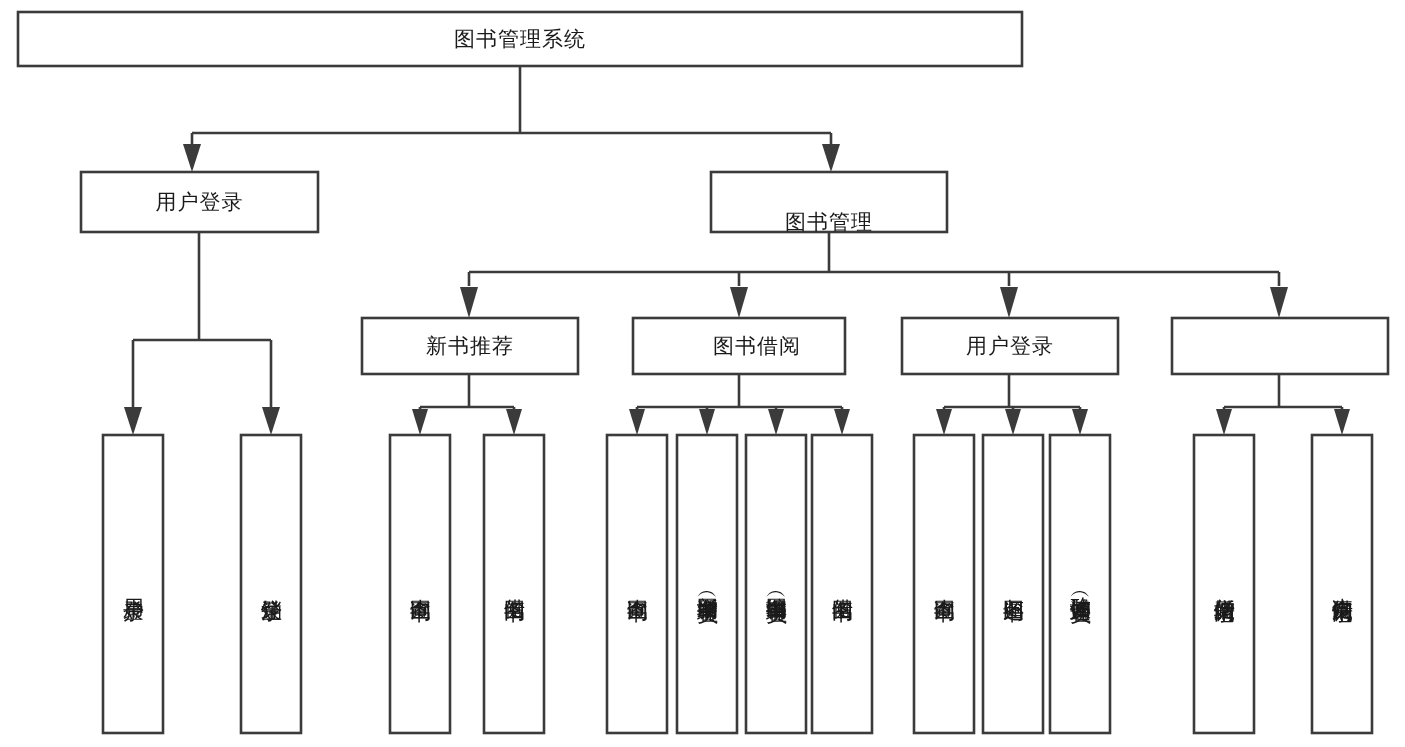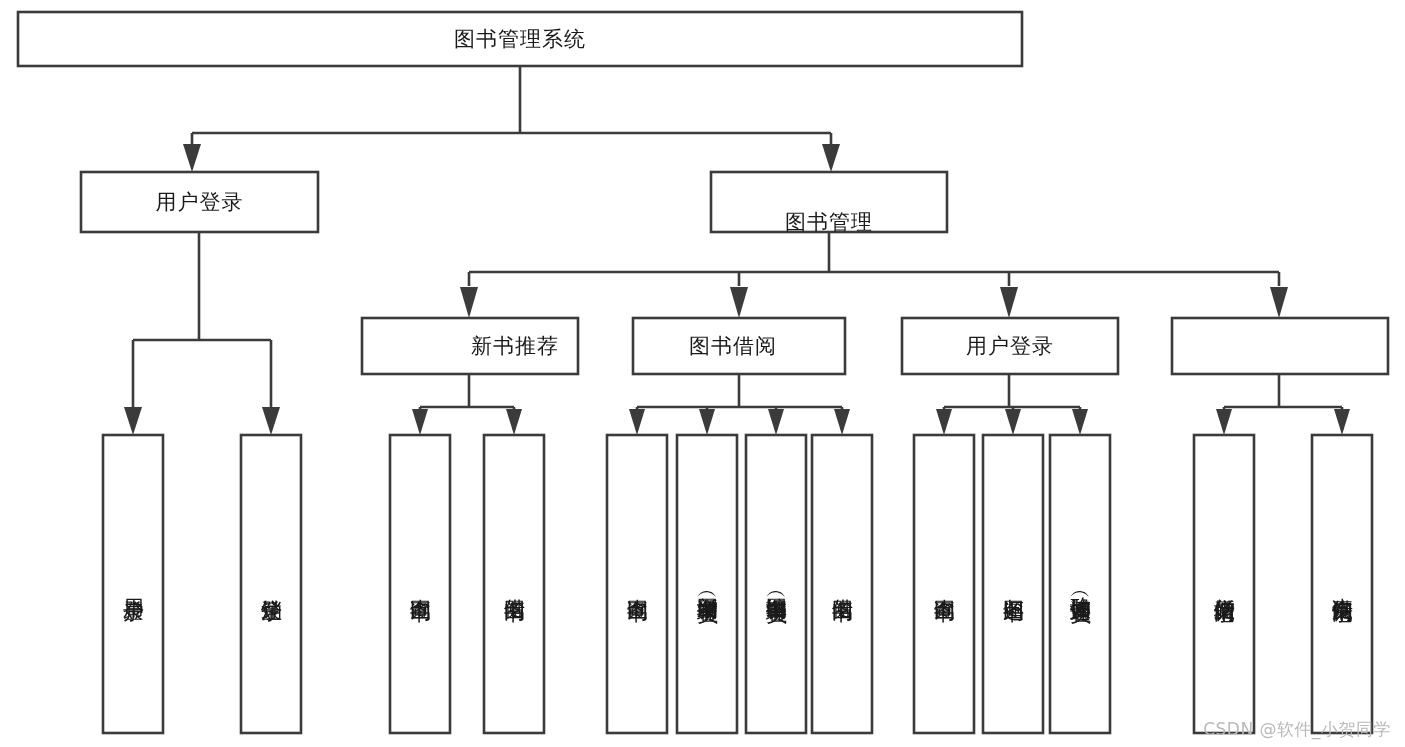--- a/index.html
+++ b/index.html
@@ -188,23 +188,23 @@
     <rect class="node-box" x="1312" y="435" width="60" height="298"></rect>
 
   </svg>
 
   <div class="hlabel-wrap" style="left:18px; top:12px; width:1004px; height:54px;">图书管理系统</div>
 
   <div class="hlabel-wrap" style="left:81px; top:172px; width:237px; height:60px;">用户登录</div>
 
   <div class="hlabel-wrap" style="left:711px; top:172px; width:236px; height:60px;margin-top:20px;">图书管理</div>
 
-  <div class="hlabel-wrap" style="left:362px; top:318px; width:216px; height:56px;padding-left:45px;">新书推荐</div>
-
-  <div class="hlabel-wrap" style="left:633px; top:318px; width:200px; height:56px;">图书借阅</div>
+  <div class="hlabel-wrap" style="left:362px; top:318px; width:216px; height:56px;">新书推荐</div>
+
+  <div class="hlabel-wrap" style="left:657px; top:318px; width:200px; height:56px;">图书借阅</div>
 
   <div class="hlabel-wrap" style="left:902px; top:318px; width:216px; height:56px;">用户登录</div>
 
 
   <div class="vlabel-wrap" style="left:103px; top:435px; width:60px; height:298px;">用户登录</div>
   <div class="vlabel-wrap" style="left:241px; top:435px; width:60px; height:298px;">注销登录</div>
 
   <div class="vlabel-wrap" style="left:390px; top:435px; width:60px; height:298px;">查询图书</div>
   <div class="vlabel-wrap" style="left:484px; top:435px; width:60px; height:298px;">借阅图书</div>
 
@@ -213,15 +213,14 @@
   <div class="vlabel-wrap" style="left:746px; top:435px; width:60px; height:298px;">编辑图书（管理员）</div>
   <div class="vlabel-wrap" style="left:812px; top:435px; width:60px; height:298px;">借阅图书</div>
 
   <div class="vlabel-wrap" style="left:914px; top:435px; width:60px; height:298px;">查询图书</div>
   <div class="vlabel-wrap" style="left:983px; top:435px; width:60px; height:298px;">归还图书</div>
   <div class="vlabel-wrap" style="left:1050px; top:435px; width:60px; height:298px;">确认归还（管理员）</div>
 
   <div class="vlabel-wrap" style="left:1194px; top:435px; width:60px; height:298px;">新增借阅记录</div>
   <div class="vlabel-wrap" style="left:1312px; top:435px; width:60px; height:298px;">查询借阅记录</div>
 
-  <div class="watermark">CSDN @软件_小贺同学</div>
 
 </div>
 
 </body></html>

